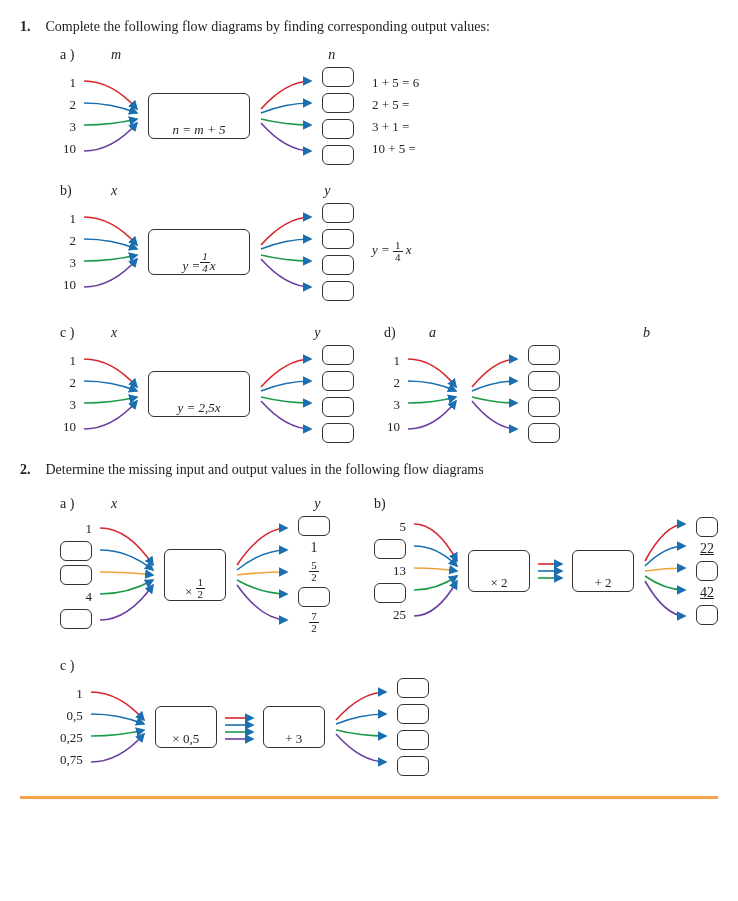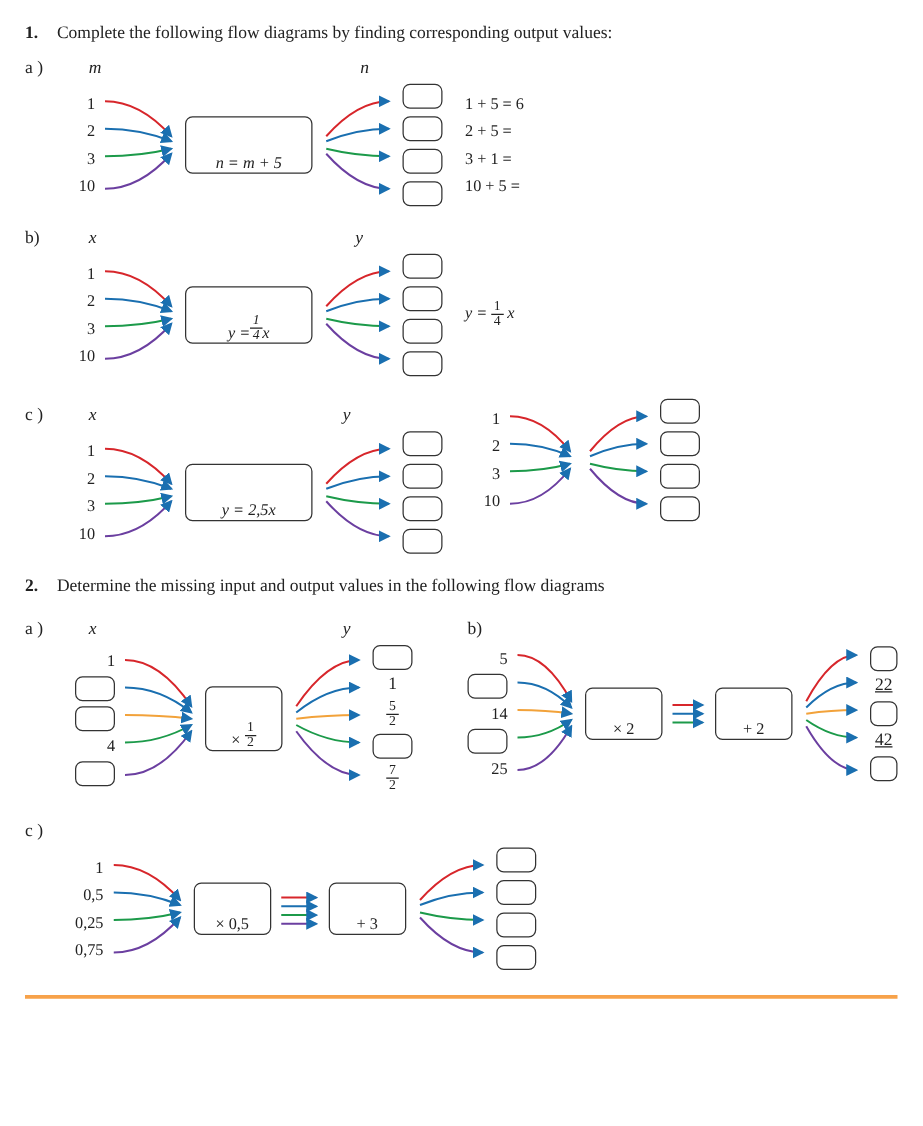--- a/index.html
+++ b/index.html
@@ -7,21 +7,21 @@
     font-size: 14px;
     color: #222;
     margin: 0;
     padding: 18px 20px;
     width: 738px;
     box-sizing: border-box;
   }
   .qnum { font-weight: bold; display:inline-block; width:22px; }
   .qtext { display:inline; }
   .question { margin-bottom: 10px; line-height:1.35; }
-  .sub { margin-top:6px; margin-bottom:4px; font-style: normal; }
+  .sub { margin-left: 40px; margin-top:6px; margin-bottom:4px; font-style: normal; }
   .sublabel { display:inline-block; width:24px; }
   .italic { font-style: italic; font-family: 'Georgia', serif; }
   .diagram {
     margin-left: 40px;
     margin-bottom: 18px;
     display:flex;
     gap:18px;
     align-items:flex-start;
   }
   .flow {
@@ -211,20 +211,27 @@
           <div class="outbox"></div>
           <div class="outbox"></div>
           <div class="outbox"></div>
           <div class="outbox"></div>
         </div>
       </div>
     </div>
   </div>
 
   <div style="flex:1;">
+    <div class="sub" style="margin-left:0;">
+      <span class="sublabel">d)</span>
+      <span style="display:inline-block; width:14px;"></span>
+      <span class="italic">a</span>
+      <span style="display:inline-block; width:200px;"></span>
+      <span class="italic">b</span>
+    </div>
     <div class="diagram" style="margin-left:0;">
       <div class="flow">
         <div class="col inputs">
           <span class="val">1</span>
           <span class="val">2</span>
           <span class="val">3</span>
           <span class="val">10</span>
         </div>
         <svg width="55" height="90">
           <path d="M2,10 Q28,10 50,38" fill="none" stroke="#d7262b" stroke-width="1.6" marker-end="url(#ah)"></path>
@@ -312,21 +319,21 @@
 
   <div style="flex:1;">
     <div class="sub" style="margin-left:0;">
       <span class="sublabel">b)</span>
     </div>
     <div class="diagram" style="margin-left:0;">
       <div class="flow">
         <div class="col inputs" style="gap:4px;">
           <span class="val">5</span>
           <div class="inbox"></div>
-          <span class="val">14</span>
+          <span class="val">13</span>
           <div class="inbox"></div>
           <span class="val">25</span>
         </div>
         <svg width="50" height="110">
           <path d="M2,8 Q25,8 45,45" fill="none" stroke="#d7262b" stroke-width="1.6" marker-end="url(#ah)"></path>
           <path d="M2,30 Q25,30 45,50" fill="none" stroke="#1a6fb0" stroke-width="1.6" marker-end="url(#ah)"></path>
           <path d="M2,52 Q25,52 45,55" fill="none" stroke="#f2a23a" stroke-width="1.6" marker-end="url(#ah)"></path>
           <path d="M2,74 Q25,74 45,60" fill="none" stroke="#1c9a4a" stroke-width="1.6" marker-end="url(#ah)"></path>
           <path d="M2,100 Q25,100 45,65" fill="none" stroke="#6b3fa0" stroke-width="1.6" marker-end="url(#ah)"></path>
         </svg>

